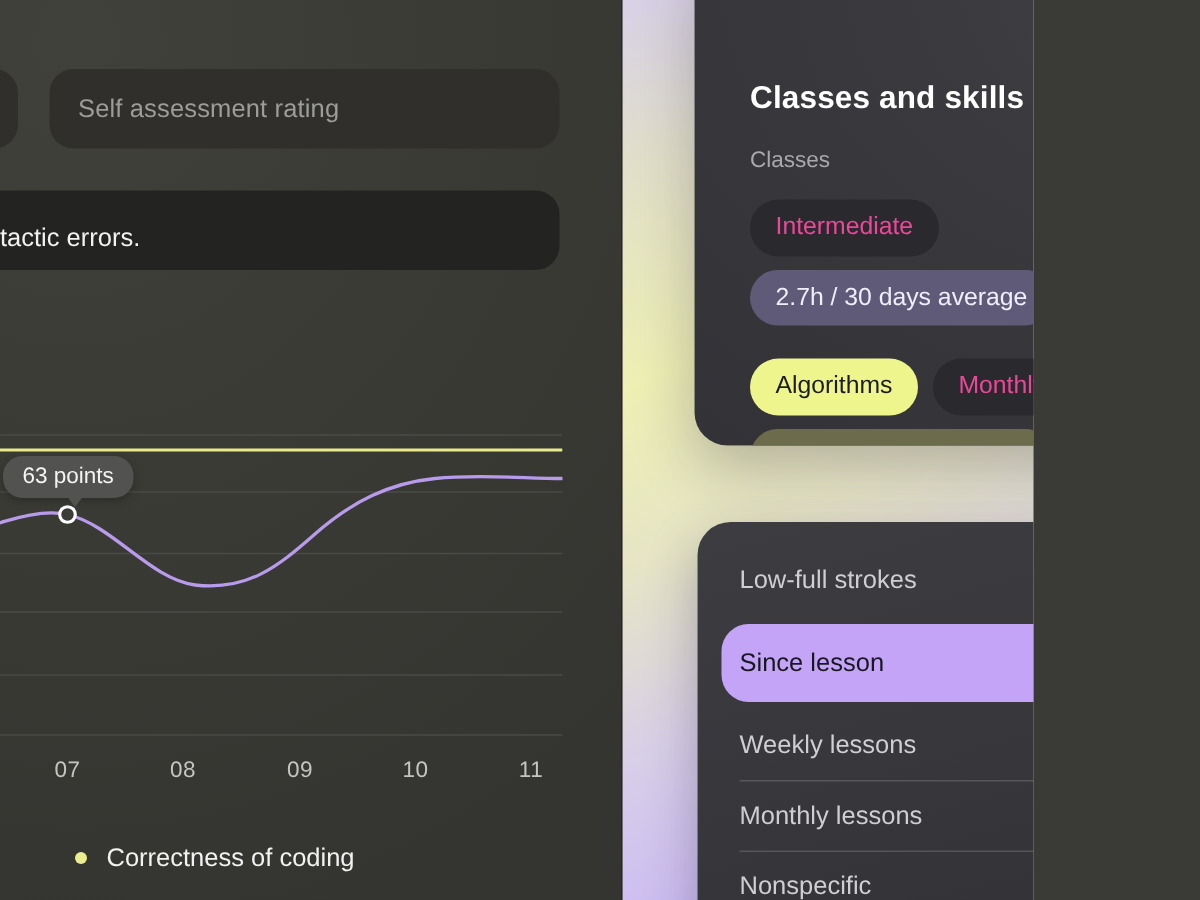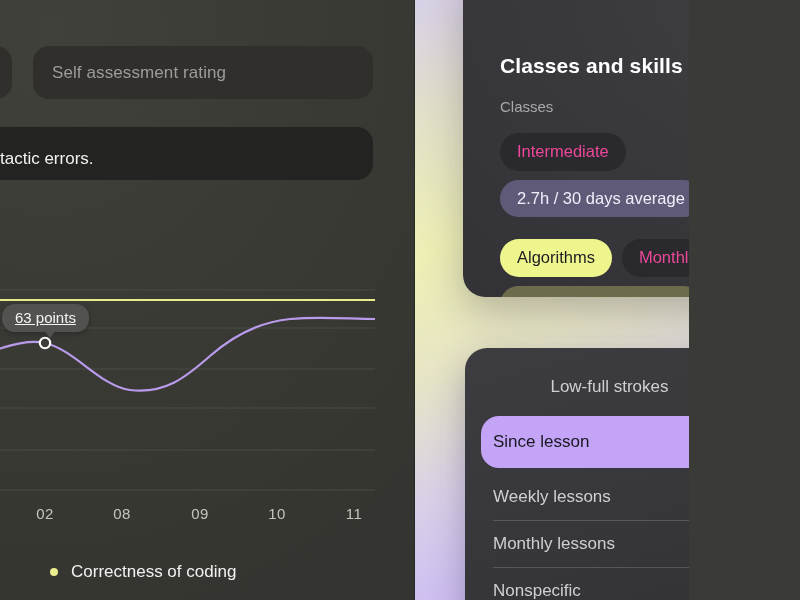--- a/index.html
+++ b/index.html
@@ -114,21 +114,20 @@
   .tooltip {
     position: absolute;
     left: 2px; top: 304px;
     background: #525250;
     border-radius: 13px;
     padding: 5px 13px 6px;
     color: #f4f4f2;
     font-size: 15px;
     white-space: nowrap;
     box-shadow: 0 2px 6px rgba(0,0,0,.25);
-    text-decoration: underline;
   }
   .tooltip::after {
     content:"";
     position:absolute;
     left: 42px; bottom: -6px;
     width: 0; height: 0;
     border-left: 6px solid transparent;
     border-right: 6px solid transparent;
     border-top: 8px solid #525250;
   }
@@ -215,21 +214,21 @@
   }
   .menu-item {
     display:flex; align-items:center;
     height: 46px;
     padding: 0 12px;
     color: #cfcfd3;
     font-size: 17px;
     border-radius: 18px;
     cursor: pointer;
   }
-  .menu-item.first { margin-top: 16px; justify-content: center; }
+  .menu-item.first { margin-top: 16px; }
   .menu-item.selected {
     background: #c3a4f7;
     color: #181820;
     height: 52px;
     margin: 6px 0;
     padding-left: 12px;
   }
   .menu-sep {
     height: 1px;
     background: rgba(255,255,255,0.16);
@@ -280,21 +279,21 @@
                C275,48 300,36 330,33 C360,30 390,33 415,33" fill="none" stroke="#b99bec" stroke-width="2.2" stroke-linecap="round" stroke-linejoin="round"></path>
       <circle cx="85" cy="57" r="5.2" fill="#3c3c38" stroke="#ffffff" stroke-width="2.1"></circle>
     </svg>
   </div>
 
   <div class="tooltip">
     <span>63 points</span>
   </div>
 
   <div class="xaxis">
-    <span class="xtick" style="left:45px">02</span>
+    <span class="xtick" style="left:45px">07</span>
     <span class="xtick" style="left:122px">08</span>
     <span class="xtick" style="left:200px">09</span>
     <span class="xtick" style="left:277px">10</span>
     <span class="xtick" style="left:354px">11</span>
   </div>
 
   <div class="legend">
     <span class="dot"></span>
     <span class="lbl">Correctness of coding</span>
   </div>

